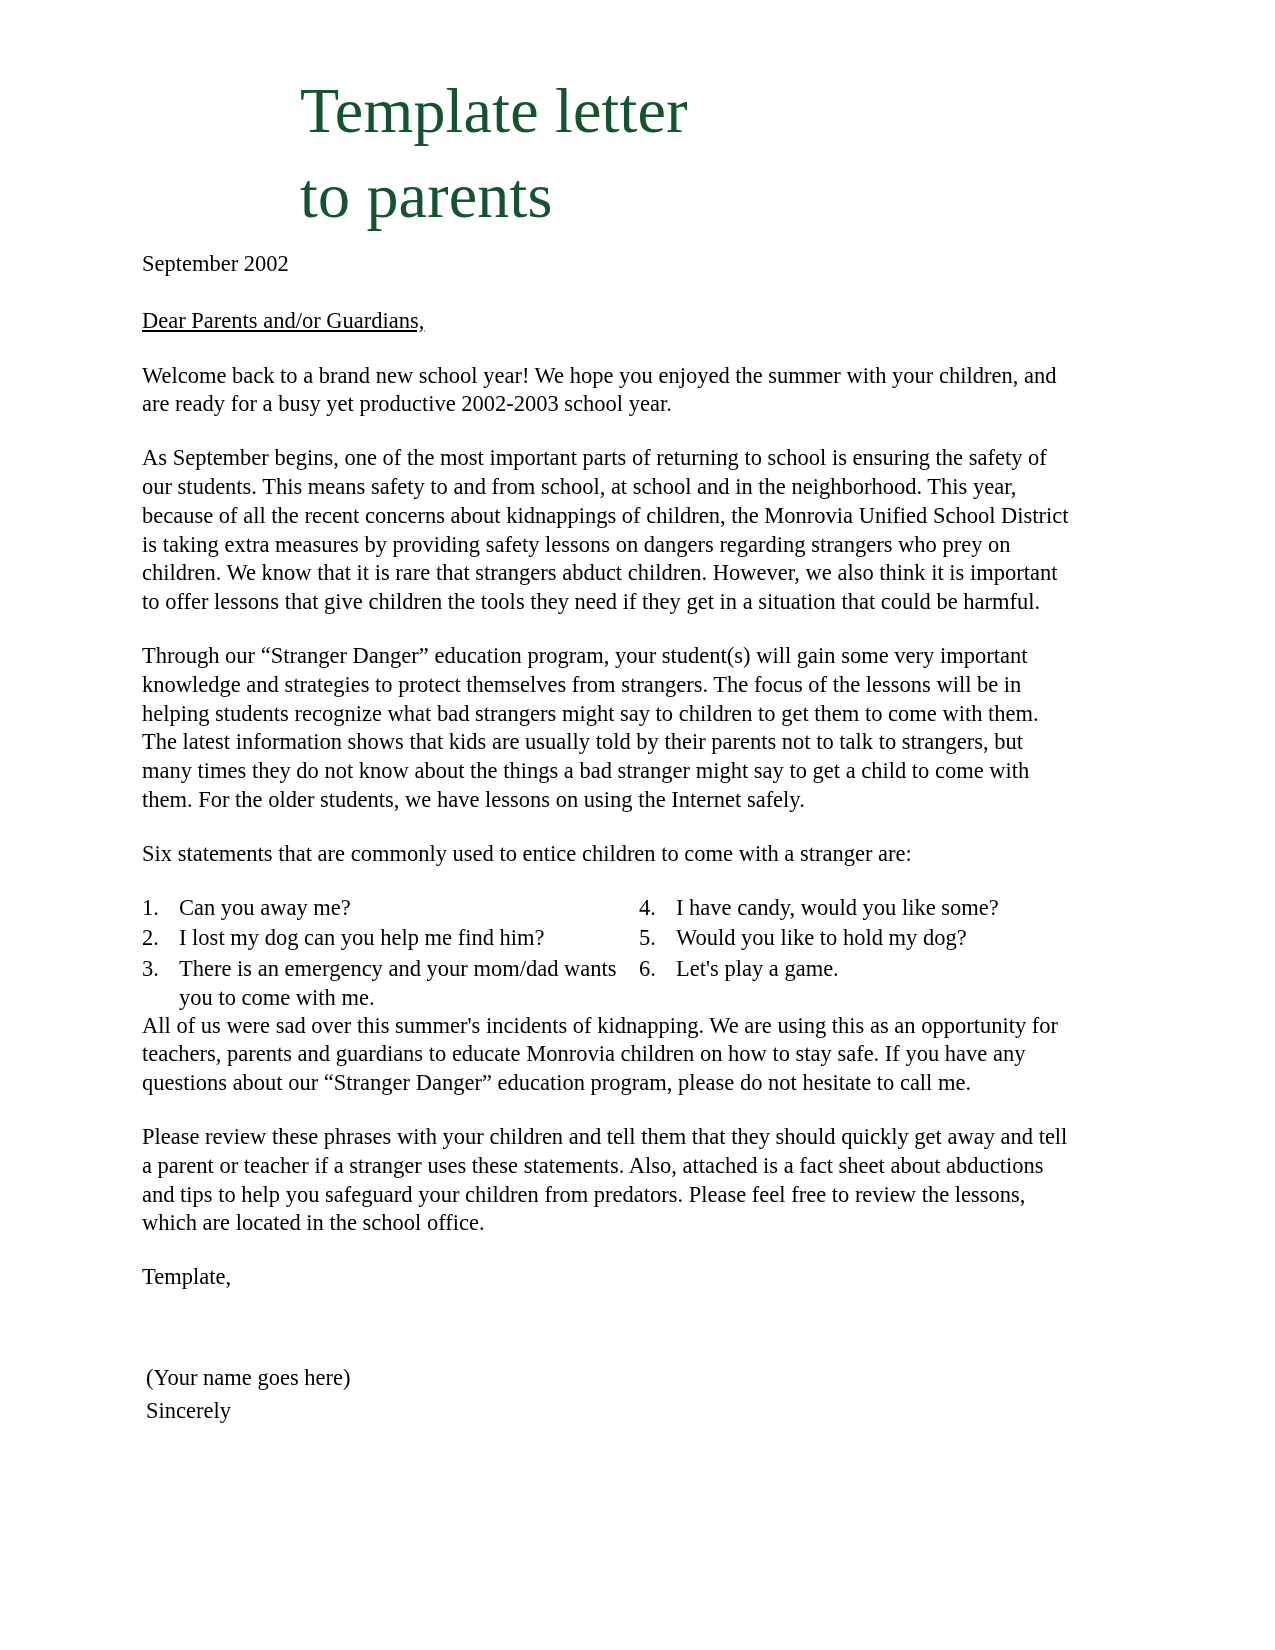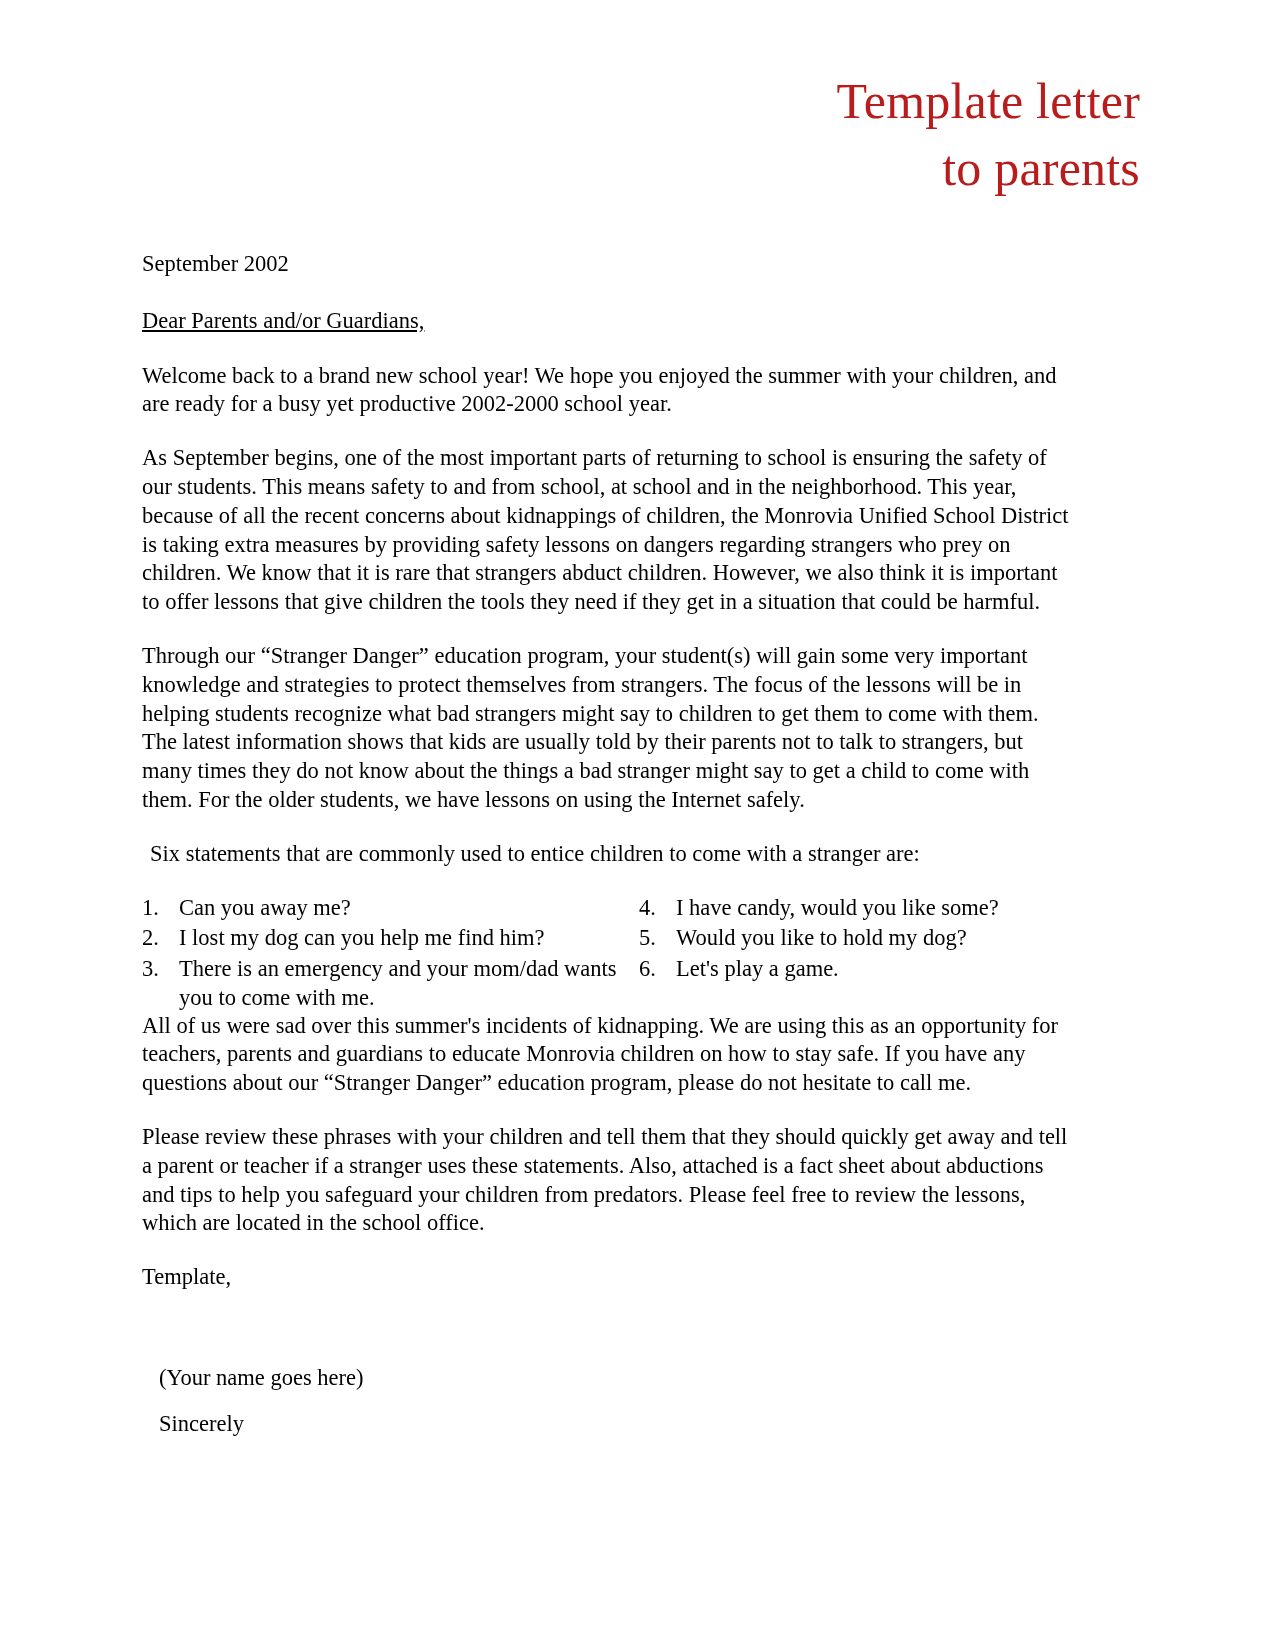--- a/index.html
+++ b/index.html
@@ -17,45 +17,44 @@
     height: 1650px;
     background: #ffffff;
     box-sizing: border-box;
     overflow: hidden;
   }
   .doc-title {
     position: absolute;
     top: 68px;
     left: 300px;
     width: 840px;
-    text-align: right;
-    font-size: 50px;
+    text-align: left;
+    font-size: 64px;
     line-height: 1.33;
-    color: #b91c1c;
+    color: #14532d;
     font-weight: normal;
     letter-spacing: 0.2px;
   }
   .doc-title .line {
     display: block;
   }
   .letter-body {
     position: absolute;
     top: 250px;
     left: 142px;
     width: 928px;
     font-size: 22.5px;
     line-height: 1.28;
   }
   .para {
     margin: 0 0 25px 0;
     text-align: left;
   }
   .para.tight {
     margin-bottom: 25px;
-    margin-left: 8px;
   }
   .salutation {
     margin: 0 0 26px 0;
     text-decoration: underline;
   }
   .datum {
     margin: 0 0 28px 0;
   }
   .list-block {
     position: relative;
@@ -81,39 +80,39 @@
     width: 30px;
     text-align: left;
   }
   .signoff {
     margin: 0 0 25px 0;
   }
   .sig-block {
     margin: 72px 0 0 0;
     line-height: 1.28;
   }
-  .sig-block div { margin: 17px; }
+  .sig-block div { margin: 4px; }
 </style>
 </head>
 <body>
 
 <div class="page">
 
   <div class="doc-title">
     <span class="line">Template letter</span>
     <span class="line">to parents</span>
   </div>
 
   <div class="letter-body">
 
     <p class="datum">September 2002</p>
 
     <p class="salutation">Dear Parents and/or Guardians,</p>
 
-    <p class="para">Welcome back to a brand new school year!  We hope you enjoyed the summer with your children, and are ready for a busy yet productive 2002-2000 school year.</p>
+    <p class="para">Welcome back to a brand new school year!  We hope you enjoyed the summer with your children, and are ready for a busy yet productive 2002-2003 school year.</p>
 
     <p class="para">As September begins, one of the most important parts of returning to school is ensuring the safety of our students.  This means safety to and from school, at school and in the neighborhood. This year, because of all the recent concerns about kidnappings of children, the Monrovia Unified School District is taking extra measures by providing safety lessons on dangers regarding strangers who prey on children.  We know that it is rare that strangers abduct children. However, we also think it is important to offer lessons that give children the tools they need if they get in a situation that could be harmful.</p>
 
     <p class="para">Through our “Stranger Danger” education program, your student(s) will gain some very important knowledge and strategies to protect themselves from strangers.  The focus of the lessons will be in helping students recognize what bad strangers might say to children to get them to come with them. The latest information shows that kids are usually told by their parents not to talk to strangers, but many times they do not know about the things a bad stranger might say to get a child to come with them.  For the older students, we have lessons on using the Internet safely.</p>
 
     <p class="para tight">Six statements that are commonly used to entice children to come with a stranger are:</p>
 
     <div class="list-block">
       <div class="list-col left">
         <div class="list-item">

